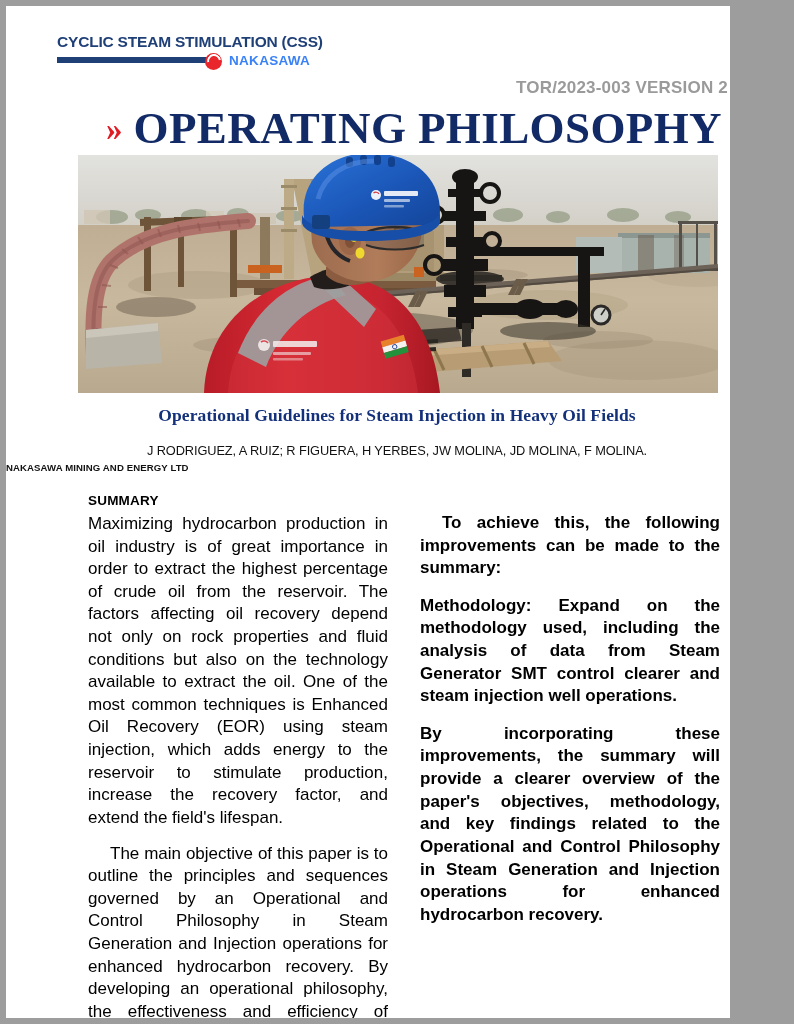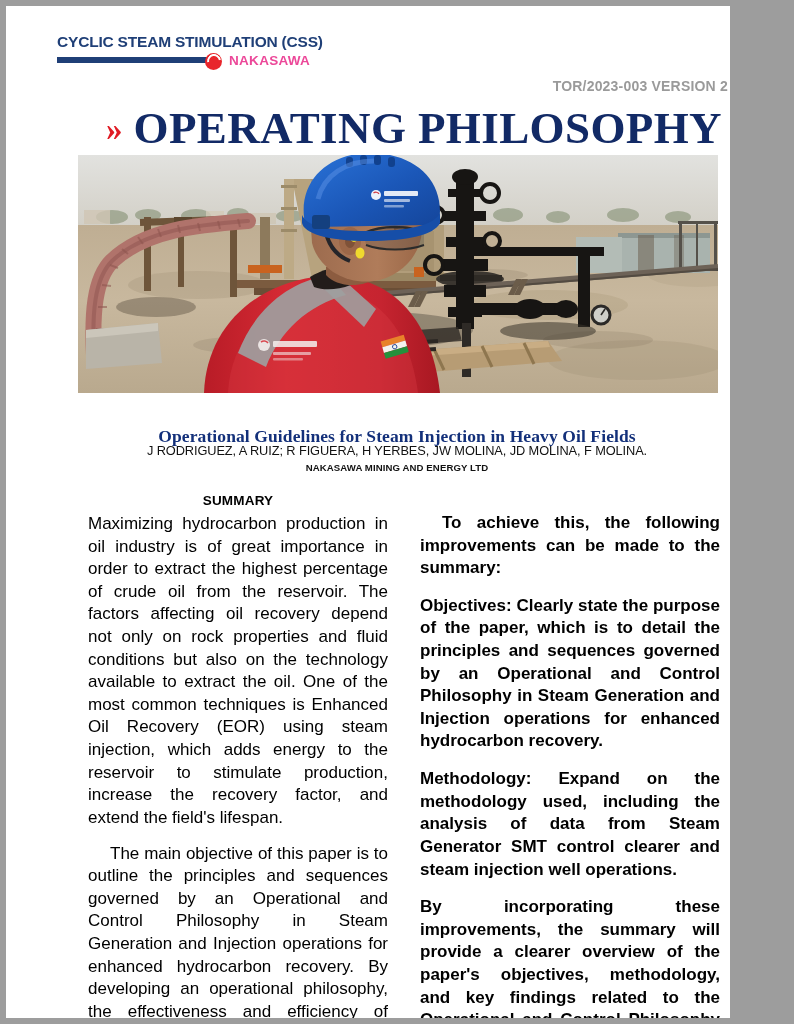--- a/index.html
+++ b/index.html
@@ -71,29 +71,29 @@
     border-right-color: transparent;
     border-bottom-color: transparent;
     transform: rotate(35deg);
   }
   .logo-word {
     position: absolute;
     left: 172px; top: 1px;
     font-weight: bold;
     font-size: 13.5px;
     letter-spacing: 0.3px;
-    color: #ec4899;
+    color: #3b82f6;
     line-height: 1;
   }
 
   
   .doc-ref {
     position: absolute;
     right: 60px; top: 72px;
-    font-size: 14px;
+    font-size: 17px;
     font-weight: bold;
     letter-spacing: 0.2px;
     color: #9a9a9a;
     white-space: nowrap;
   }
 
   
   .main-title-row {
     position: absolute;
     left: 100px; top: 99px;
@@ -125,40 +125,39 @@
     left: 72px; top: 149px;
     width: 640px; height: 238px;
     overflow: hidden;
     background: #c9b79b;
   }
   .photo svg { display: block; }
 
   
   .subtitle {
     position: absolute;
-    left: 0; right: 0; top: 420px;
+    left: 0; right: 0; top: 399px;
     text-align: center;
     font-family: "Liberation Serif", serif;
     font-weight: bold;
     font-size: 17.5px;
     color: #13307a;
     letter-spacing: 0.1px;
   }
   .authors {
     position: absolute;
     left: 0; right: 0; top: 437px;
     text-align: center;
     font-size: 12.8px;
     color: #121212;
     letter-spacing: -0.1px;
   }
   .affiliation {
     position: absolute;
     left: 0; right: 0; top: 456px;
-    text-align: center;
     font-size: 9.6px;
     font-weight: bold;
     color: #121212;
     letter-spacing: 0.1px;
   }
 
   
   .columns {
     position: absolute;
     left: 82px; top: 487px;
@@ -166,21 +165,20 @@
     display: flex;
     gap: 32px;
   }
   .col { width: 300px; }
   .col-head {
     font-size: 13.5px;
     font-weight: bold;
     color: #000;
     margin: 0 0 5px 0;
     letter-spacing: 0.2px;
-    text-align: center;
   }
   .para {
     font-size: 17px;
     line-height: 1.33;
     color: #000;
     text-align: justify;
     margin: 0 0 13px 0;
   }
   .para.indent { text-indent: 22px; }
   .col-right .para { margin-bottom: 15px; font-weight: bold; }
@@ -478,20 +476,19 @@
 
     <div class="columns">
       <div class="col col-left">
         <h2 class="col-head">SUMMARY</h2>
         <p class="para">Maximizing hydrocarbon production in oil industry is of great importance in order to extract the highest percentage of crude oil from the reservoir. The factors affecting oil recovery depend not only on rock properties and fluid conditions but also on the technology available to extract the oil. One of the most common techniques is Enhanced Oil Recovery (EOR) using steam injection, which adds energy to the reservoir to stimulate production, increase the recovery factor, and extend the field's lifespan.</p>
         <p class="para indent">The main objective of this paper is to outline the principles and sequences governed by an Operational and Control Philosophy in Steam Generation and Injection operations for enhanced hydrocarbon recovery. By developing an operational philosophy, the effectiveness and efficiency of steam injection in oil wells can be successfully described. The methodology is based on analyzing data obtained from the Steam Generator SMT control systems and the operations of steam injection wells. The most important variables to consider during steam injection will be integrated.</p>
       </div>
       <div class="col col-right">
         <div class="spacer-head"></div>
         <p class="para indent">To achieve this, the following improvements can be made to the summary:</p>
-        <p class="para">Objectives: Clearly state the purpose of the paper, which is to detail the principles and sequences governed by an Operational and Control Philosophy in Steam Generation and Injection operations for enhanced hydrocarbon recovery.</p>
         <p class="para">Methodology: Expand on the methodology used, including the analysis of data from Steam Generator SMT control clearer and steam injection well operations.</p>
         <p class="para">By incorporating these improvements, the summary will provide a clearer overview of the paper's objectives, methodology, and key findings related to the Operational and Control Philosophy in Steam Generation and Injection operations for enhanced hydrocarbon recovery.</p>
       </div>
     </div>
 
   </div>
 </div>
 
 </body></html>

